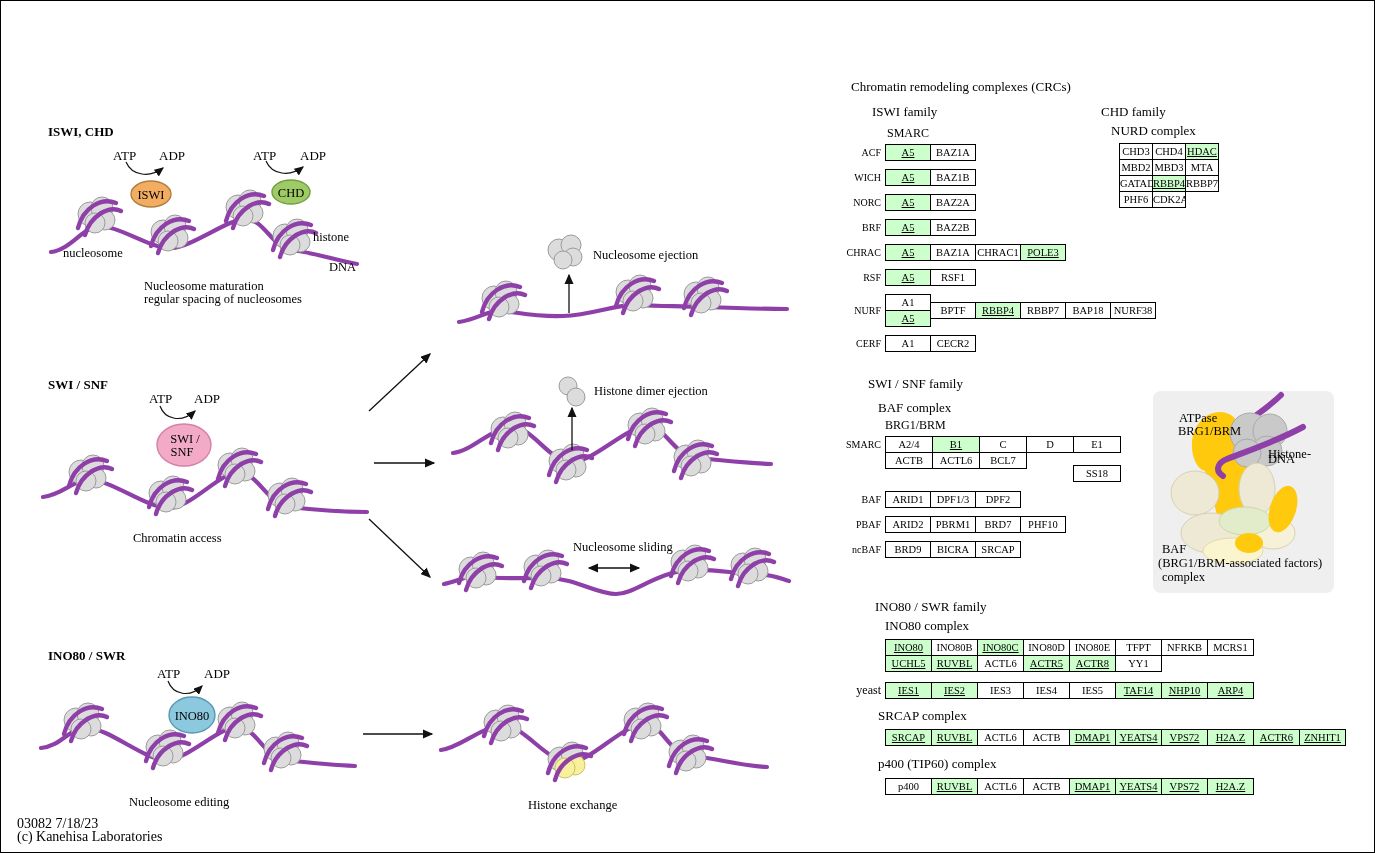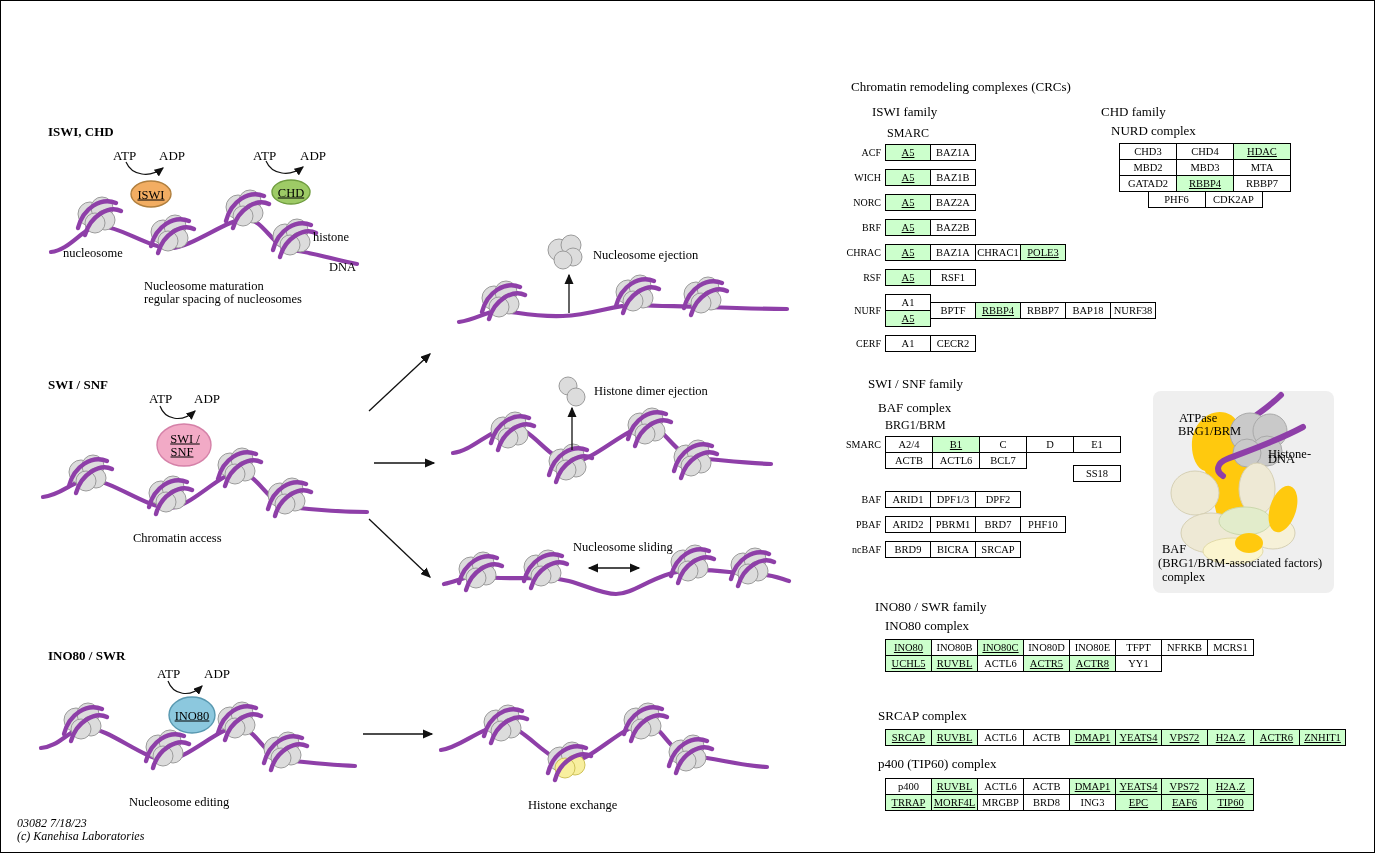--- a/index.html
+++ b/index.html
@@ -13,36 +13,36 @@
     border:1px solid #000;background:#fff;font-family:"Liberation Serif",serif;
     color:#000;overflow:hidden;}
   .abs{position:absolute;}
   .title-box{position:absolute;left:40px;top:46px;width:330px;height:24px;
     border:2px solid #000;display:flex;align-items:center;justify-content:center;
     font-size:14px;letter-spacing:.5px;word-spacing:7px;white-space:nowrap;}
   .sec-head{position:absolute;font-weight:bold;font-size:13px;white-space:nowrap;}
   .lbl{position:absolute;font-size:12.5px;white-space:nowrap;line-height:13px;}
   .lbl12{font-size:12px;}
   .lbl13{font-size:13px;}
-  .center{transform:translate(-50%,-50%);text-align:right;text-decoration:underline;}
+  .center{transform:translate(-50%,-50%);text-align:right;}
   .gcell{width:46px;height:17px;box-sizing:border-box;border:1px solid #000;
     background:#fff;font-size:10.5px;line-height:15px;text-align:center;flex:none;
     overflow:hidden;white-space:nowrap;}
   .gcell+.gcell{margin-left:-1px;}
   .green{background:var(--green-cell);text-decoration:underline;}
   .cellrow{display:flex;}
-  .cells45 .gcell{width:58px;} .cells47 .gcell{width:47px;} .cells48 .gcell{width:48px;}
+  .cells45 .gcell{width:34px;} .cells47 .gcell{width:47px;} .cells48 .gcell{width:48px;}
   .generow{display:flex;margin-bottom:8px;}
   .generow:last-child{margin-bottom:0;}
   .rowlabel{width:52px;text-align:right;padding-right:4px;font-size:10px;
     line-height:17px;flex:none;white-space:nowrap;}
   .stack{display:flex;flex-direction:column;flex:none;}
   .stack .gcell+.gcell{margin-left:0;margin-top:-1px;}
-  .gridrows .cellrow+.cellrow{margin-top:-1px;justify-content:center;}
-  .footer-line{position:absolute;font-size:12px;line-height:13px;white-space:nowrap;font-style:italic;}
+  .gridrows .cellrow+.cellrow{margin-top:-1px;}
+  .footer-line{position:absolute;font-size:14px;line-height:13px;white-space:nowrap;}
   .baf-panel{position:absolute;left:1152px;top:390px;width:181px;height:202px;
     background:#efefef;border-radius:8px;}
   svg{display:block;}
   .scene-svg{position:absolute;left:0;top:0;pointer-events:none;}
 </style>
 </head>
 <body>
 
 <div class="canvas">
 
@@ -384,20 +384,33 @@
     </div>
   <div class="abs cellrow cells47" style="left:884px;top:654px">
       <div class="gcell green">UCHL5</div>
       <div class="gcell green">RUVBL</div>
       <div class="gcell">ACTL6</div>
       <div class="gcell green">ACTR5</div>
       <div class="gcell green">ACTR8</div>
       <div class="gcell">YY1</div>
     </div>
 
+  <div class="abs cells47" style="left:828px;top:681px;display:flex">
+    <div class="rowlabel" style="font-size:12px">yeast</div>
+    <div class="cellrow">
+        <div class="gcell green">IES1</div>
+        <div class="gcell green">IES2</div>
+        <div class="gcell">IES3</div>
+        <div class="gcell">IES4</div>
+        <div class="gcell">IES5</div>
+        <div class="gcell green">TAF14</div>
+        <div class="gcell green">NHP10</div>
+        <div class="gcell green">ARP4</div>
+      </div>
+  </div>
 
   <span class="lbl lbl13" style="left:877px;top:708px">SRCAP complex</span>
   <div class="abs cellrow cells47" style="left:884px;top:728px">
       <div class="gcell green">SRCAP</div>
       <div class="gcell green">RUVBL</div>
       <div class="gcell">ACTL6</div>
       <div class="gcell">ACTB</div>
       <div class="gcell green">DMAP1</div>
       <div class="gcell green">YEATS4</div>
       <div class="gcell green">VPS72</div>
@@ -410,27 +423,17 @@
   <div class="abs cellrow cells47" style="left:884px;top:777px">
       <div class="gcell">p400</div>
       <div class="gcell green">RUVBL</div>
       <div class="gcell">ACTL6</div>
       <div class="gcell">ACTB</div>
       <div class="gcell green">DMAP1</div>
       <div class="gcell green">YEATS4</div>
       <div class="gcell green">VPS72</div>
       <div class="gcell green">H2A.Z</div>
     </div>
-  <div class="abs cellrow cells47" style="left:884px;top:793px">
-      <div class="gcell green">TRRAP</div>
-      <div class="gcell green">MORF4L</div>
-      <div class="gcell">MRGBP</div>
-      <div class="gcell">BRD8</div>
-      <div class="gcell">ING3</div>
-      <div class="gcell green">EPC</div>
-      <div class="gcell green">EAF6</div>
-      <div class="gcell green">TIP60</div>
-    </div>
 
   <div class="footer-line" style="left:16px;top:816px">03082 7/18/23</div>
   <div class="footer-line" style="left:16px;top:829px">(c) Kanehisa Laboratories</div>
 
 </div>
 
 </body></html>

